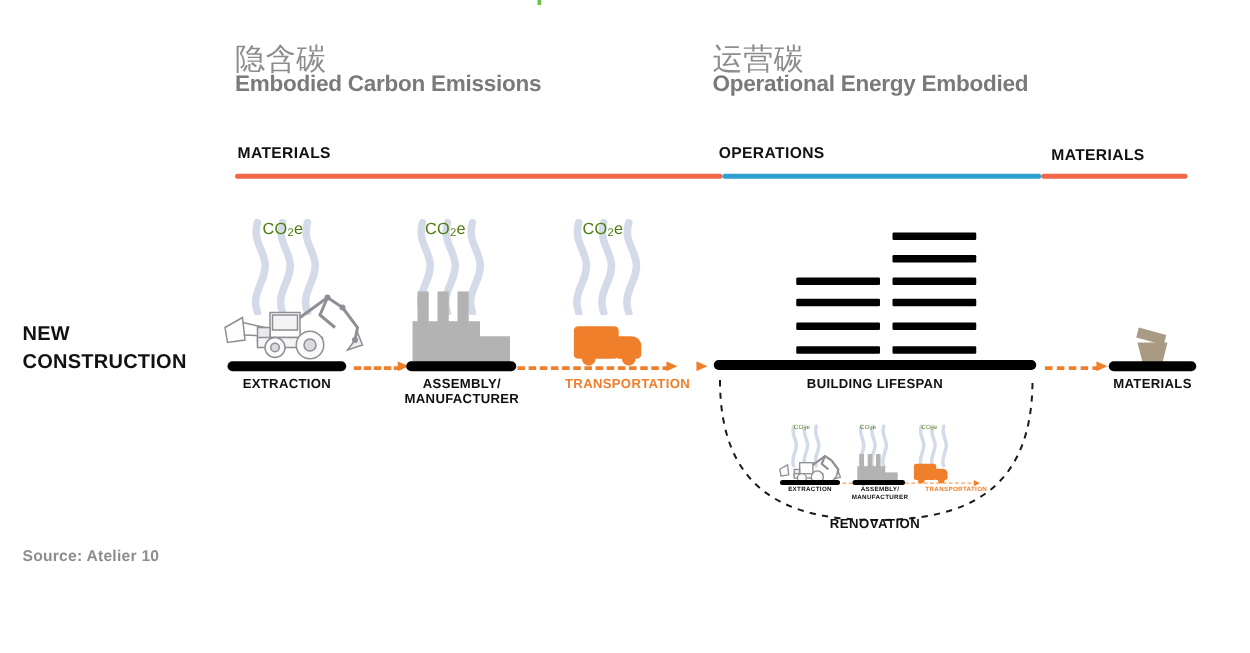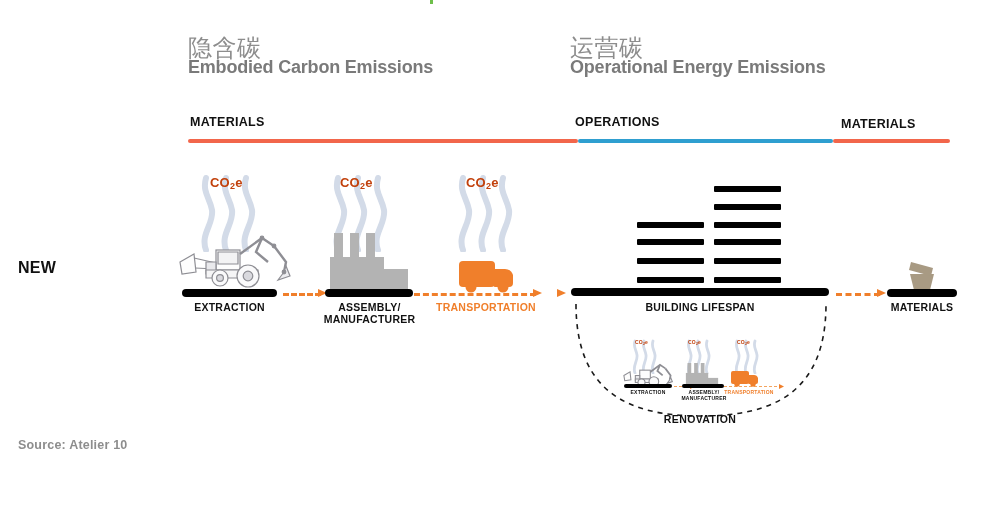--- a/index.html
+++ b/index.html
@@ -34,28 +34,28 @@
   .row-title{
     font-size:16px;font-weight:bold;color:#111;letter-spacing:.2px;
     line-height:1.25;white-space:nowrap;
   }
 
   
   .cap{
     font-size:10.5px;font-weight:bold;color:#111;letter-spacing:.25px;
     text-align:center;line-height:1.2;white-space:nowrap;
   }
-  .cap-orange{color:#f07f2b;}
+  .cap-orange{color:#f07f2b;margin-left:16px;}
 
   
   .ground{background:#000;border-radius:4px;height:8px;}
 
   
   .co2{
-    font-size:13px;font-weight:bold;color:#c2410c;white-space:nowrap;
+    font-size:13px;font-weight:normal;color:#4d7c0f;white-space:nowrap;
     letter-spacing:.2px;
   }
   .co2 sub{font-size:9px;vertical-align:baseline;position:relative;top:2px;}
   .co2-mini{font-size:5px;}
   .co2-mini sub{font-size:3.6px;top:1px;}
 
   
   .dash{
     height:0;border-top:3px dashed #f07f2b;
   }
@@ -82,31 +82,32 @@
 <body>
 
 <div class="stage">
 
   <div class="abs green-tick" style="left:430px;top:0px;"></div>
 
   <div class="abs hdr-cn" style="left:188px;top:36px;">隐含碳</div>
   <div class="abs hdr-en" style="left:188px;top:58px;">Embodied Carbon Emissions</div>
 
   <div class="abs hdr-cn" style="left:570px;top:36px;">运营碳</div>
-  <div class="abs hdr-en" style="left:570px;top:58px;">Operational Energy Emissions</div>
+  <div class="abs hdr-en" style="left:570px;top:58px;">Operational Energy Embodied</div>
 
   <div class="abs phase-label" style="left:190px;top:115px;">MATERIALS</div>
   <div class="abs phase-label" style="left:575px;top:115px;">OPERATIONS</div>
   <div class="abs phase-label" style="left:841px;top:117px;">MATERIALS</div>
 
   <div class="abs rule rule-red" style="left:188px;top:139px;width:390px;"></div>
   <div class="abs rule rule-blue" style="left:578px;top:139px;width:255px;"></div>
   <div class="abs rule rule-red" style="left:833px;top:139px;width:117px;"></div>
 
   <div class="abs row-title" style="left:18px;top:258px;">NEW</div>
+  <div class="abs row-title" style="left:18px;top:280px;">CONSTRUCTION</div>
 
   <svg class="abs" style="left:198px;top:168px;" width="60" height="84">
     <path d="M8,82 C2,66 16,56 14,42 C12,30 4,24 8,10" stroke="#d3dbe8" stroke-width="6" fill="none" stroke-linecap="round"></path>
     <path d="M28,82 C22,66 36,56 34,42 C32,30 24,24 28,10" stroke="#d3dbe8" stroke-width="6" fill="none" stroke-linecap="round"></path>
     <path d="M48,82 C42,66 56,56 54,42 C52,30 44,24 48,10" stroke="#d3dbe8" stroke-width="6" fill="none" stroke-linecap="round"></path>
   </svg>
   <div class="abs co2" style="left:210px;top:175px;">CO<sub>2</sub>e</div>
 
   <svg class="abs" style="left:178px;top:232px;" width="118" height="58" viewBox="0 0 118 58">
     <g stroke="#8e8e94" stroke-width="1.2" fill="#fdfdfd">

